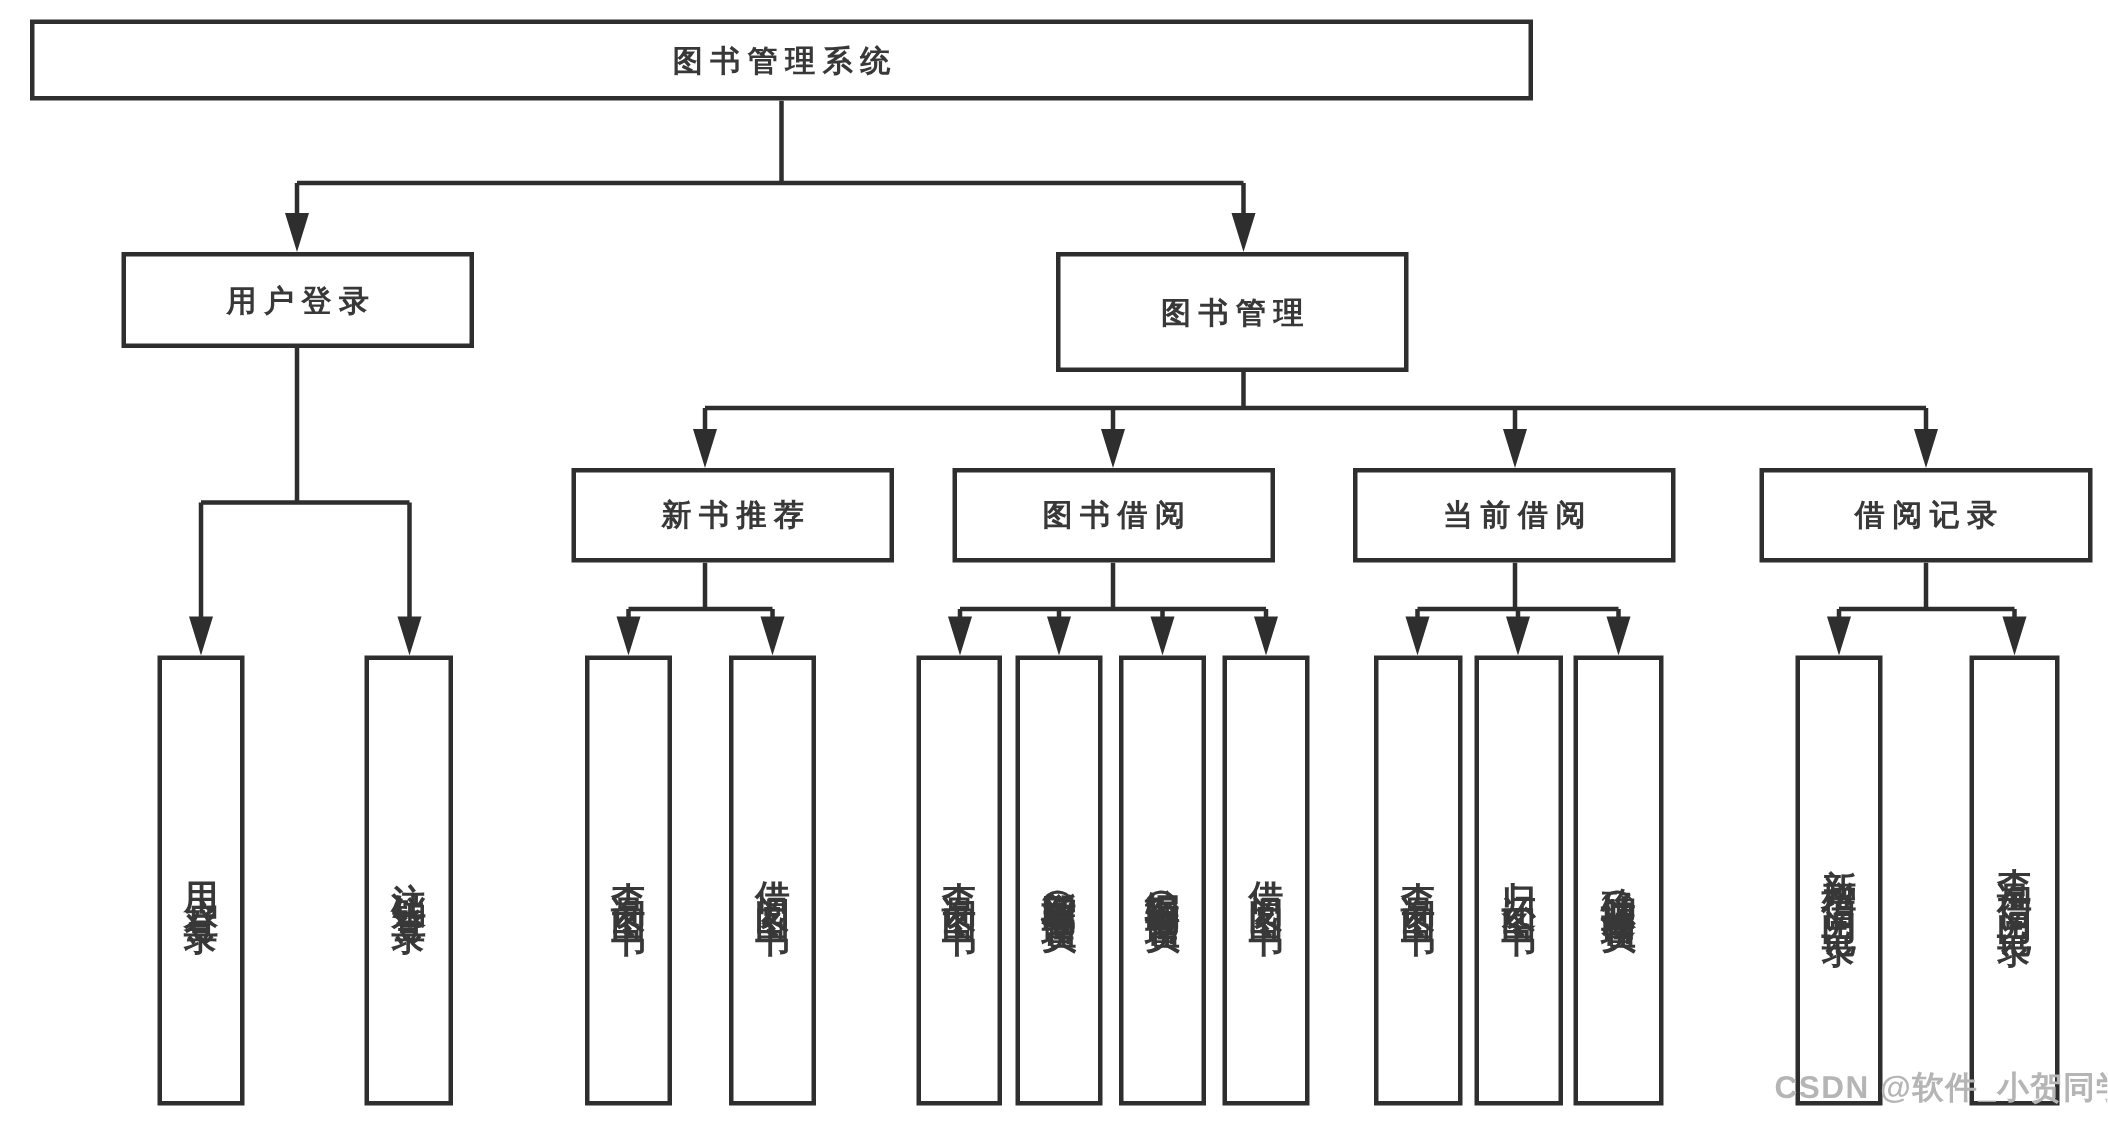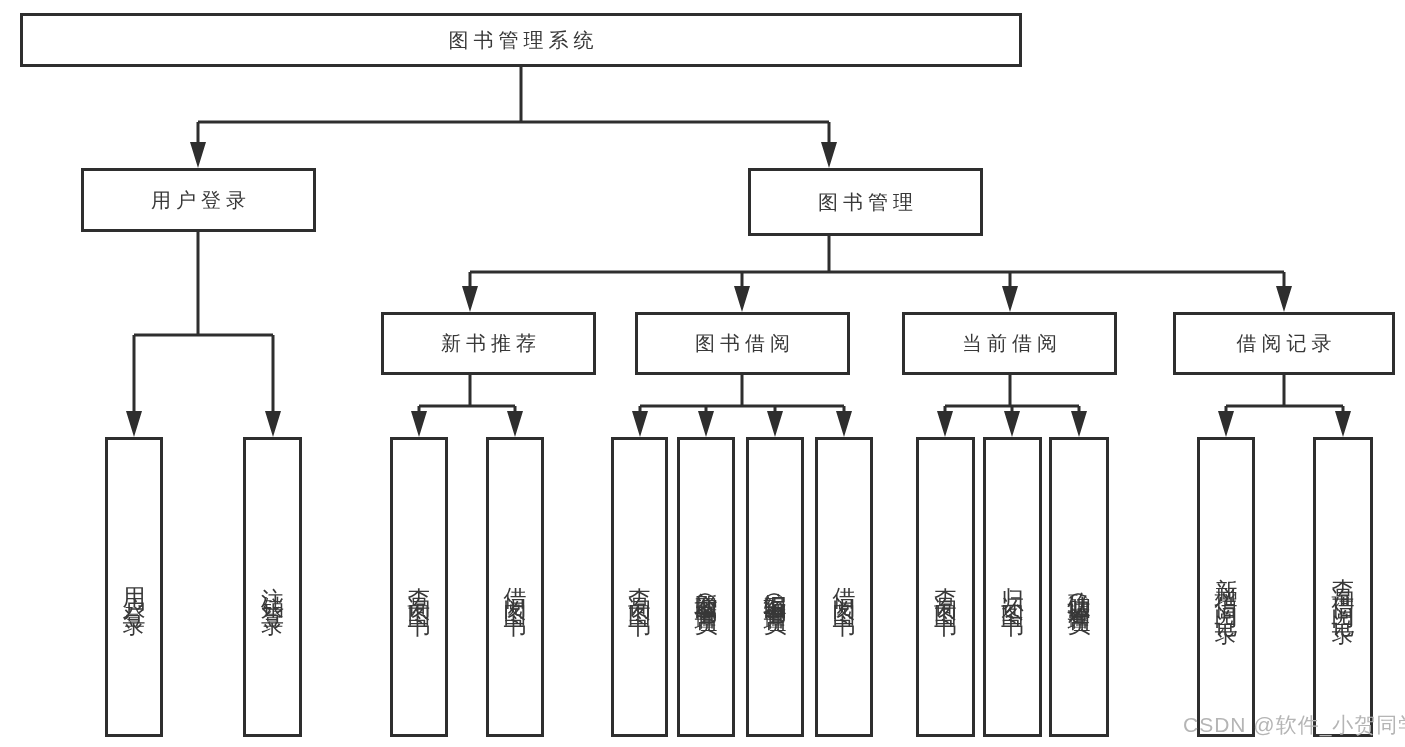--- a/index.html
+++ b/index.html
@@ -9,20 +9,21 @@
     --bg: #ffffff;
   }
   html, body { margin: 0; padding: 0; background: var(--bg); }
   #stage {
     position: relative;
     width: 1405px;
     height: 747px;
     background: var(--bg);
     font-family: "Liberation Sans", "DejaVu Sans", sans-serif;
     overflow: hidden;
+    font-weight: bold;
   }
   #connectors {
     position: absolute;
     left: 0; top: 0;
     width: 1405px; height: 747px;
     pointer-events: none;
   }
   .node {
     position: absolute;
     box-sizing: border-box;
@@ -81,21 +82,21 @@
       <path d="M411 411 L427 411 L419 437 Z M507 411 L523 411 L515 437 Z"></path>
       <path d="M632 411 L648 411 L640 437 Z M698 411 L714 411 L706 437 Z M767 411 L783 411 L775 437 Z M836 411 L852 411 L844 437 Z"></path>
       <path d="M937 411 L953 411 L945 437 Z M1004 411 L1020 411 L1012 437 Z M1071 411 L1087 411 L1079 437 Z"></path>
       <path d="M1218 411 L1234 411 L1226 437 Z M1335 411 L1351 411 L1343 437 Z"></path>
     </g>
   </svg>
 
   <div class="node hbox" style="left:20px; top:13px; width:1002px; height:54px;">图书管理系统</div>
 
   <div class="node hbox" style="left:81px; top:168px; width:235px; height:64px;">用户登录</div>
-  <div class="node hbox" style="left:748px; top:168px; width:235px; height:68px;">图书管理</div>
+  <div class="node hbox" style="left:704px; top:168px; width:235px; height:80px;">图书管理</div>
 
   <div class="node hbox" style="left:362px; top:312px; width:215px; height:63px;margin-left:19px;">新书推荐</div>
   <div class="node hbox" style="left:635px; top:312px; width:215px; height:63px;">图书借阅</div>
   <div class="node hbox" style="left:902px; top:312px; width:215px; height:63px;">当前借阅</div>
   <div class="node hbox" style="left:1173px; top:312px; width:222px; height:63px;">借阅记录</div>
 
   <div class="node vbox" style="left:105px; top:437px; width:58px; height:300px;">用户登录</div>
   <div class="node vbox" style="left:243px; top:437px; width:59px; height:300px;">注销登录</div>
 
   <div class="node vbox" style="left:390px; top:437px; width:58px; height:300px;">查询图书</div>

